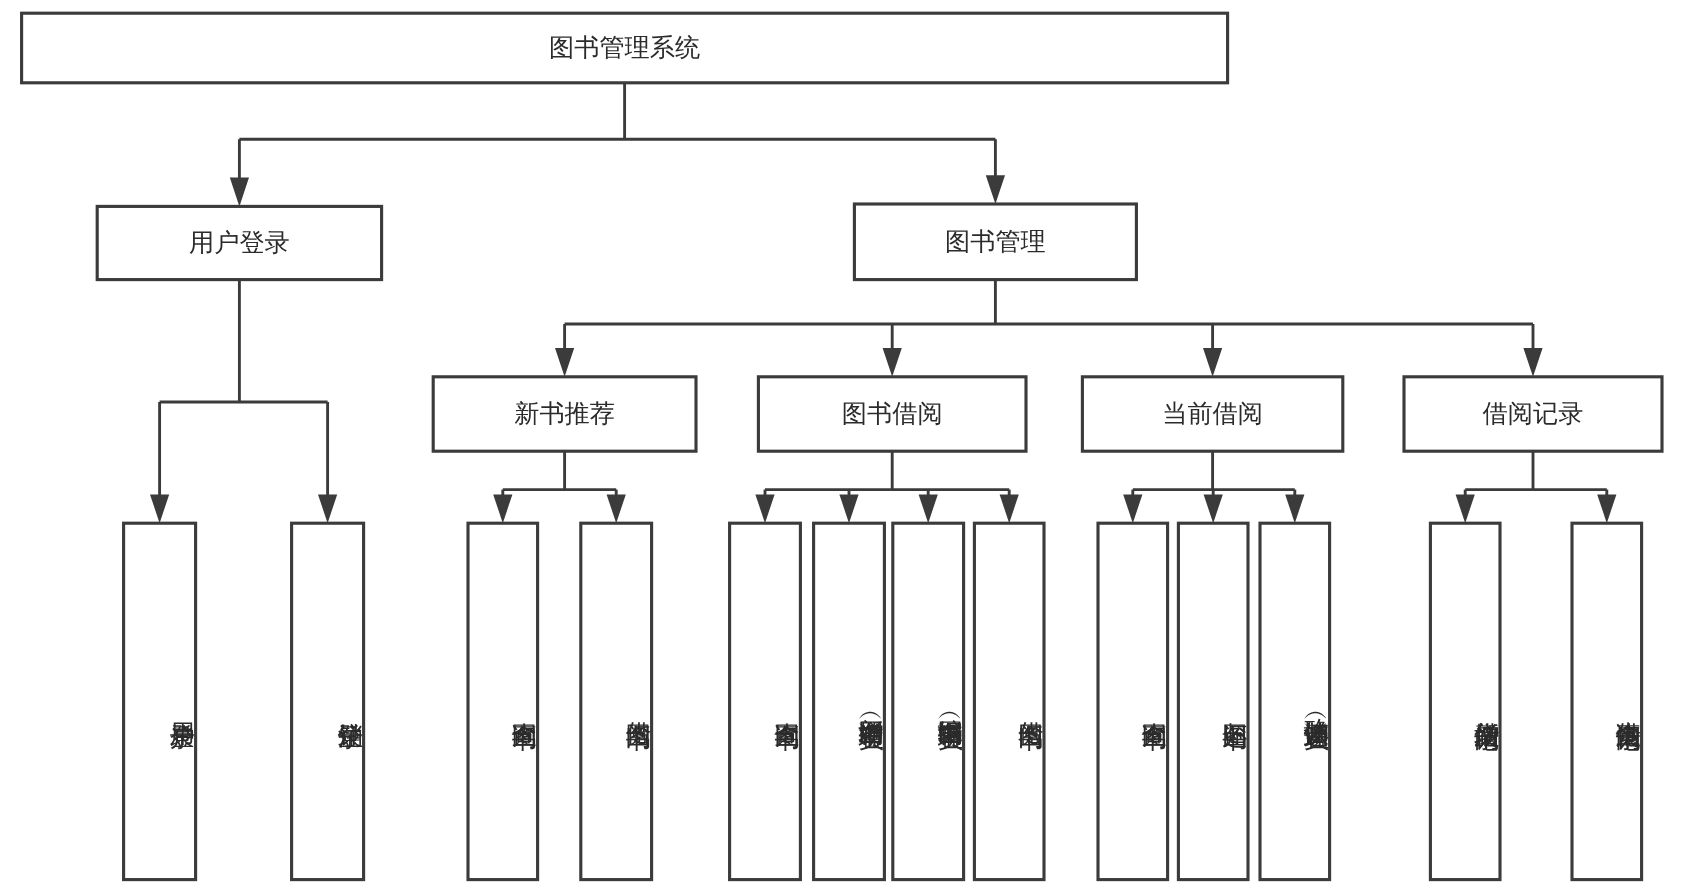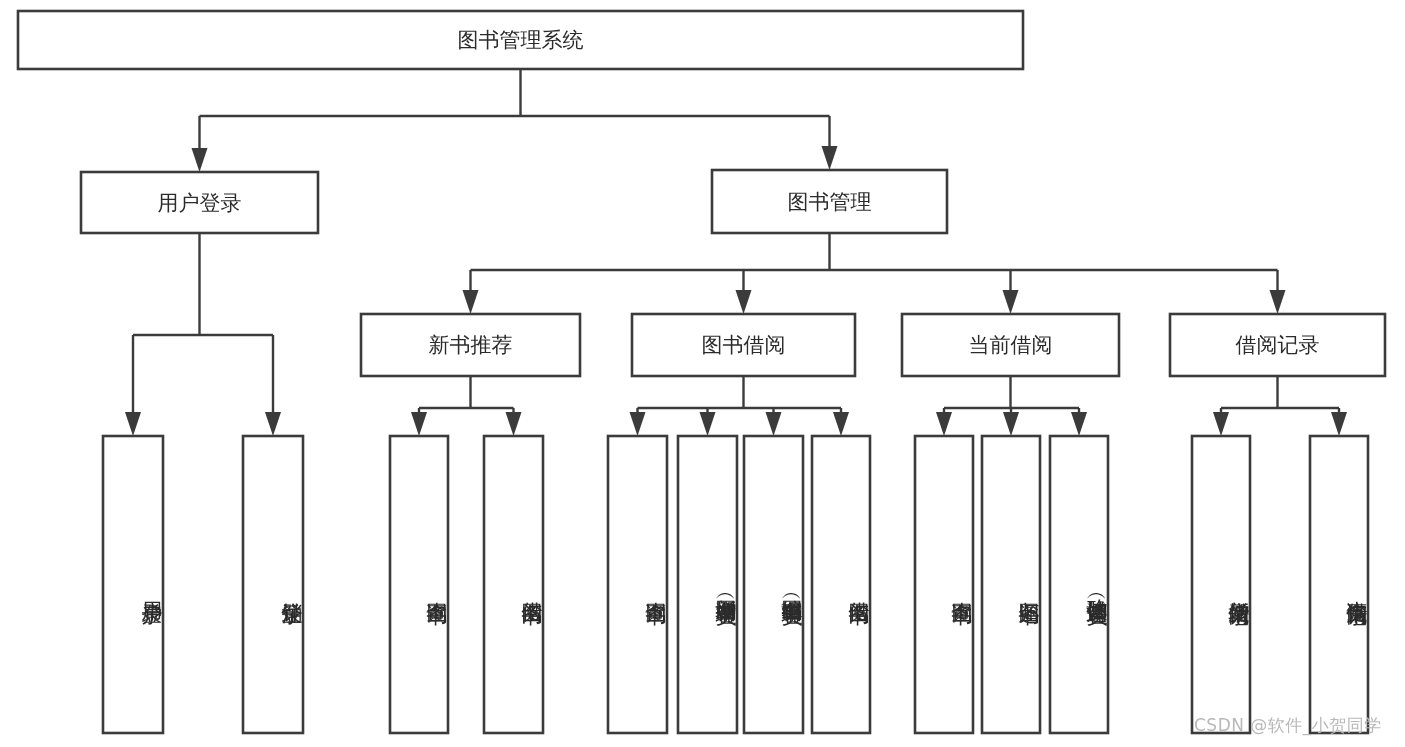--- a/index.html
+++ b/index.html
@@ -175,15 +175,14 @@
       <div class="node-label-v" style="left: 678px; top: 445px; width: 59px; height: 283px;">新增图书（管理员）</div>
       <div class="node-label-v" style="left: 744px; top: 445px; width: 59px; height: 283px;">编辑图书（管理员）</div>
       <div class="node-label-v" style="left: 812px; top: 445px; width: 58px; height: 283px;">借阅图书</div>
       <div class="node-label-v" style="left: 915px; top: 445px; width: 58px; height: 283px;">查询图书</div>
       <div class="node-label-v" style="left: 982px; top: 445px; width: 58px; height: 283px;">归还图书</div>
       <div class="node-label-v" style="left: 1050px; top: 445px; width: 58px; height: 283px;">确认归还（管理员）</div>
       <div class="node-label-v" style="left: 1192px; top: 445px; width: 58px; height: 283px;">新增借阅记录</div>
       <div class="node-label-v" style="left: 1310px; top: 445px; width: 58px; height: 283px;">查询借阅记录</div>
     </div>
 
-  <div class="watermark" style="left: 1194px; top: 714px;">CSDN @软件_小贺同学</div>
 
 </div>
 
 </body></html>

